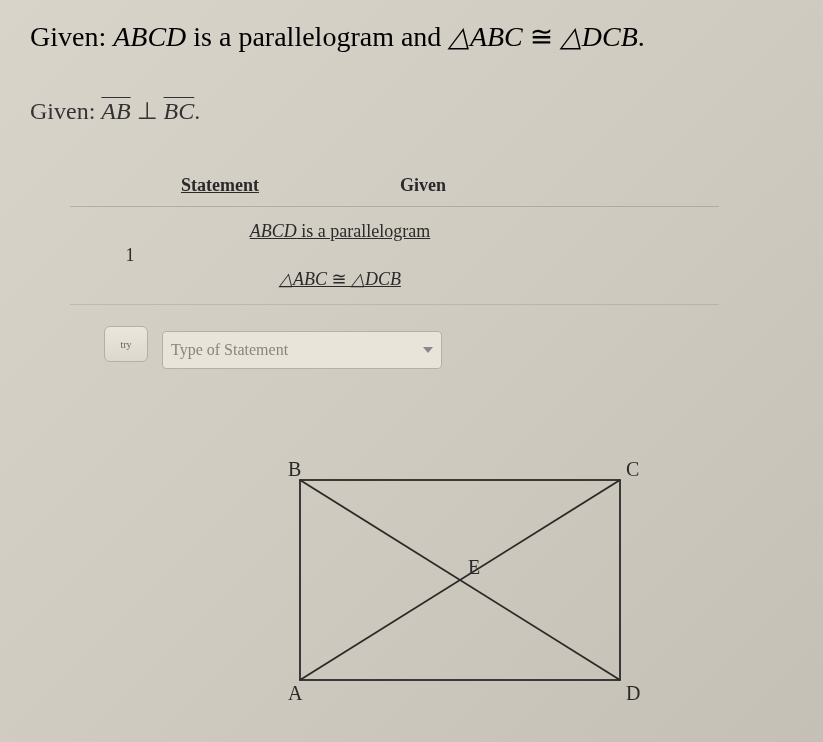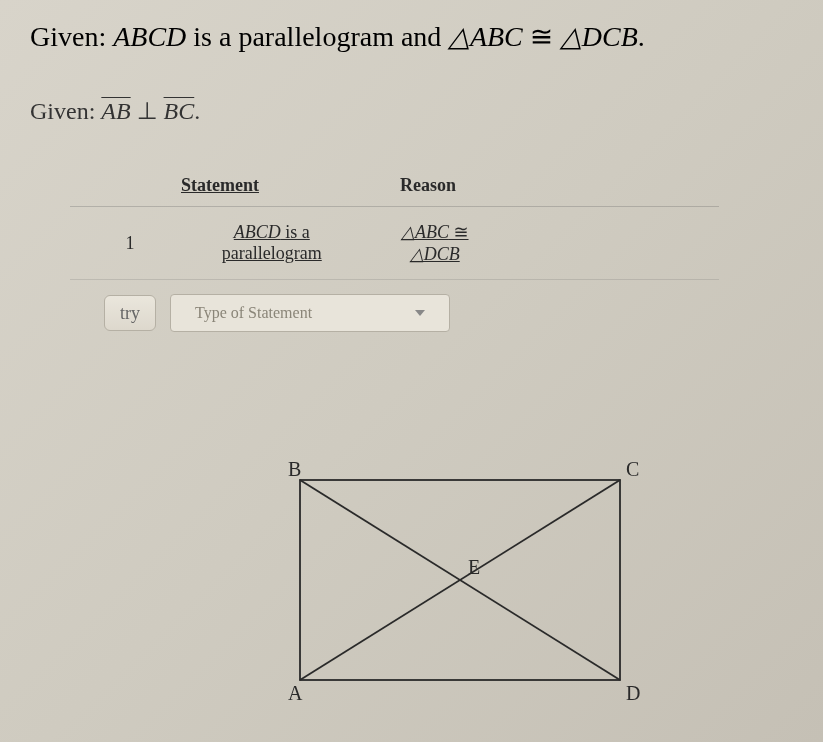--- a/index.html
+++ b/index.html
@@ -38,54 +38,55 @@
     .col-step { width: 120px; text-align: center; }
     .col-statement { width: 300px; text-align: center; text-decoration: underline; }
     .col-reason { width: 180px; text-align: left; padding-left: 30px; }
     .data-row {
       display: flex;
       align-items: center;
       padding: 14px 0;
       border-bottom: 1px solid rgba(100,100,100,0.2);
       font-size: 18px;
     }
-    .statement-stack { display: flex; flex-direction: row; gap: 26px; align-items: center; }
+    .statement-stack { display: flex; flex-direction: column; gap: 26px; align-items: center; }
     .input-row {
       display: flex;
       align-items: center;
       padding: 14px 0 8px 0;
       gap: 14px;
     }
     .try-btn {
-      width: 52px;
+      width: 44px;
       height: 36px;
       border: 1px solid #b5b0a4;
       border-radius: 6px;
       background: linear-gradient(180deg, #eae6dc 0%, #ddd8cd 100%);
-      font-size: 18px;
+      font-size: 10px;
       color: #666;
       display: flex;
       align-items: center;
       justify-content: center;
       margin-left: 34px;
       cursor: pointer;
     }
     .dropdown {
       width: 280px;
       height: 38px;
       border: 1px solid #b5b0a4;
       border-radius: 4px;
       background: #e8e4da;
       color: #8a8578;
       font-size: 16px;
-      padding: 0 24px;
+      padding: 0 8px;
       display: flex;
       align-items: center;
       justify-content: space-between;
       cursor: pointer;
+      margin-top: 12px;
     }
     .caret {
       width: 0; height: 0;
       border-left: 5px solid transparent;
       border-right: 5px solid transparent;
       border-top: 6px solid #888;
     }
     .diagram-container {
       position: absolute;
       left: 250px;
@@ -109,21 +110,21 @@
 </div>
 
 <div class="prove-line">
   <span class="prove-label">Given:</span>
   <span class="math-italic overline">AB</span><span> ⊥ </span><span class="math-italic overline">BC</span><span>.</span>
 </div>
 
 <div class="proof-table">
   <div class="header-row">
     <div class="col-statement">Statement</div>
-    <div class="col-reason">Reason</div>
+    <div class="col-reason">Given</div>
   </div>
 
   <div class="data-row">
     <div class="col-step">1</div>
     <div class="col-statement statement-stack">
       <div>
         <span class="math-italic">ABCD</span><span> is a parallelogram</span>
       </div>
       <div>
         <span class="math-italic">△ABC</span><span> ≅ </span><span class="math-italic">△DCB</span>

